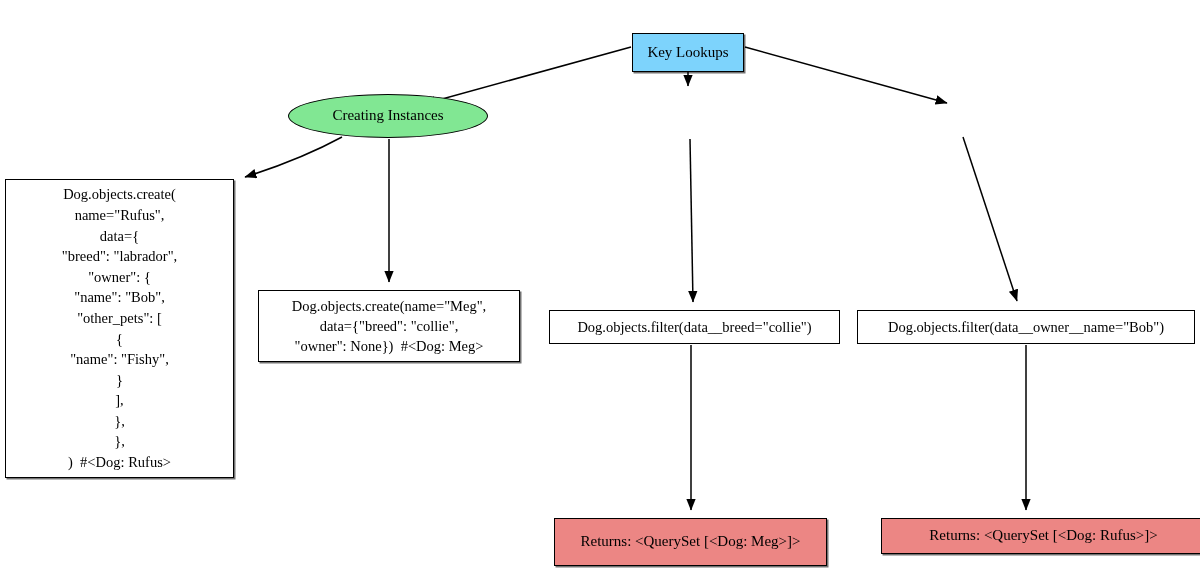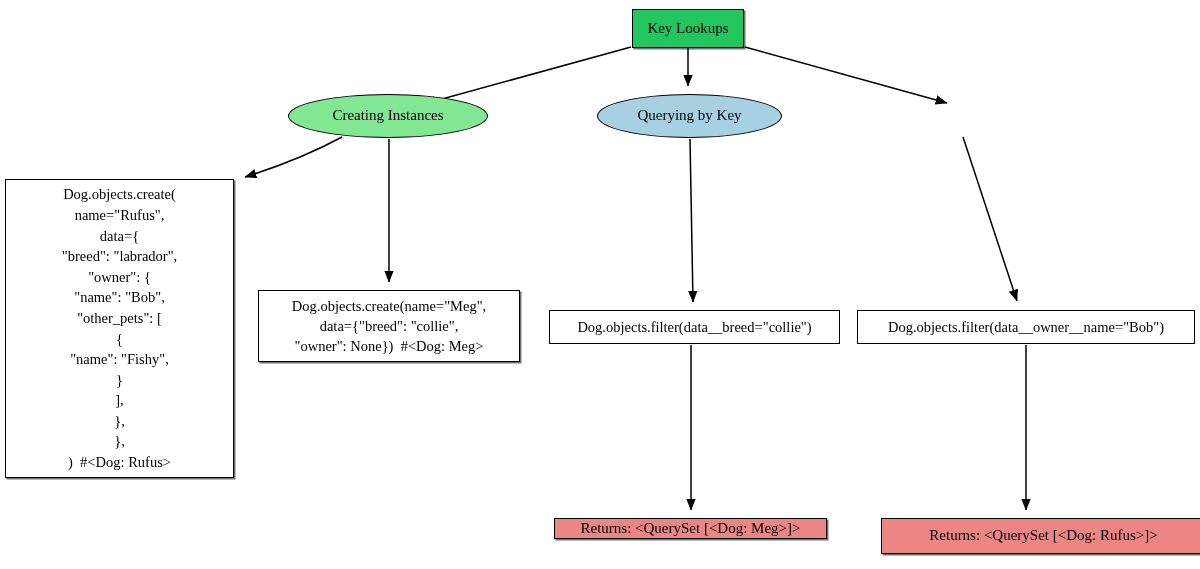--- a/index.html
+++ b/index.html
@@ -108,21 +108,21 @@
     top: 310px;
     width: 338px;
     height: 34px;
     font-size: 14.5px;
   }
   
   #node-returns-meg {
     left: 554px;
     top: 518px;
     width: 273px;
-    height: 21px;
+    height: 48px;
     font-size: 15px;
   }
   #node-returns-rufus {
     left: 881px;
     top: 518px;
     width: 325px;
     height: 36px;
     font-size: 15px;
   }
 </style>
@@ -150,31 +150,28 @@
 
     <path d="M690,139 L693,302" fill="none" stroke="#000000" stroke-width="1.5" marker-end="url(#arrowhead)"></path>
 
     <path d="M963,137 L1017,301" fill="none" stroke="#000000" stroke-width="1.5" marker-end="url(#arrowhead)"></path>
 
     <path d="M691,345 L691,510" fill="none" stroke="#000000" stroke-width="1.5" marker-end="url(#arrowhead)"></path>
 
     <path d="M1026,345 L1026,510" fill="none" stroke="#000000" stroke-width="1.5" marker-end="url(#arrowhead)"></path>
   </svg>
 
-  <div class="node node-box shadowed" id="node-key-lookups" style="background:#22c55e;">
+  <div class="node node-box shadowed" id="node-key-lookups" style="background:#7dd3fc;margin-top:24px;">
     <span>Key Lookups</span>
   </div>
 
   <div class="node node-ellipse" id="node-creating-instances" style="background:#81e793;">
     <span>Creating Instances</span>
   </div>
 
-  <div class="node node-ellipse" id="node-querying-by-key" style="background:#a8d0e3;">
-    <span>Querying by Key</span>
-  </div>
 
 
   <div class="node node-box shadowed" id="node-create-rufus" style="background:#ffffff;">
     <span>Dog.objects.create(
 name="Rufus",
 data={
 "breed": "labrador",
 "owner": {
 "name": "Bob",
 "other_pets": [

